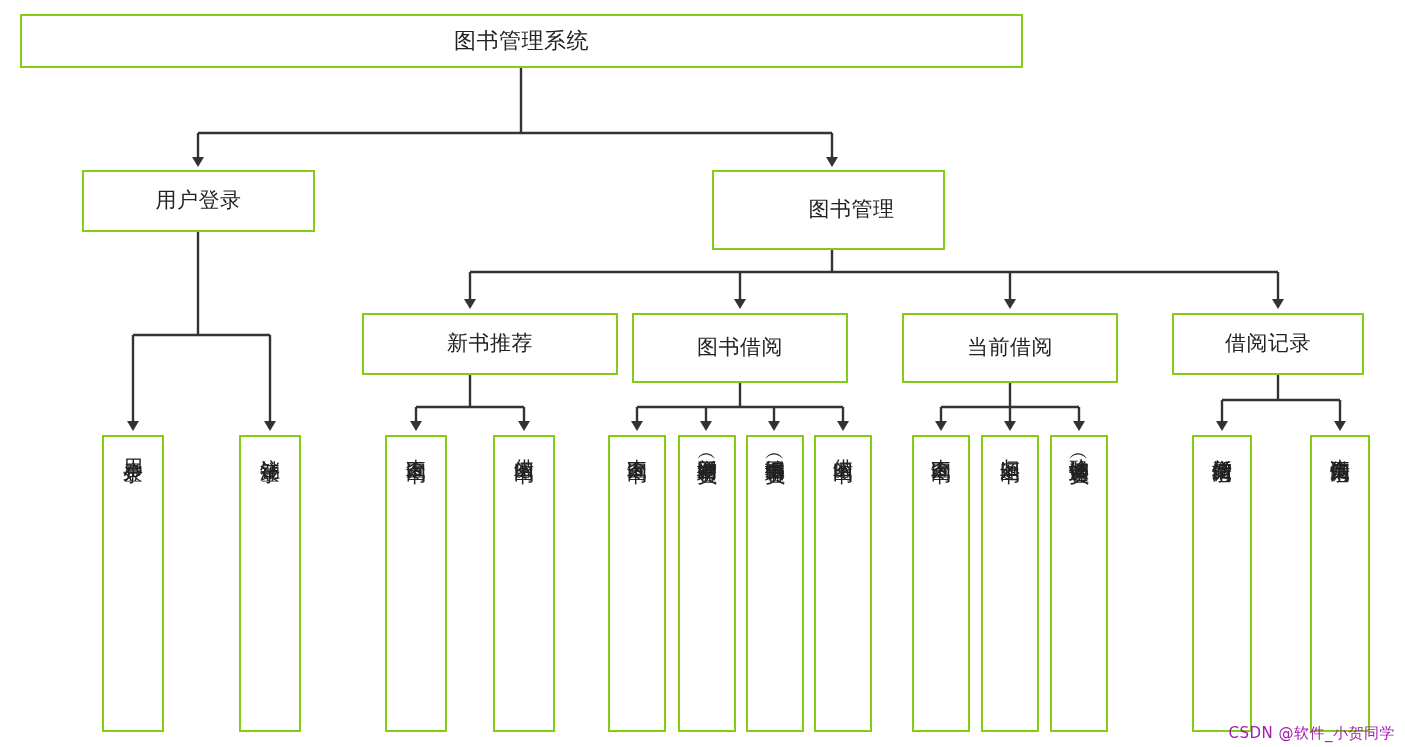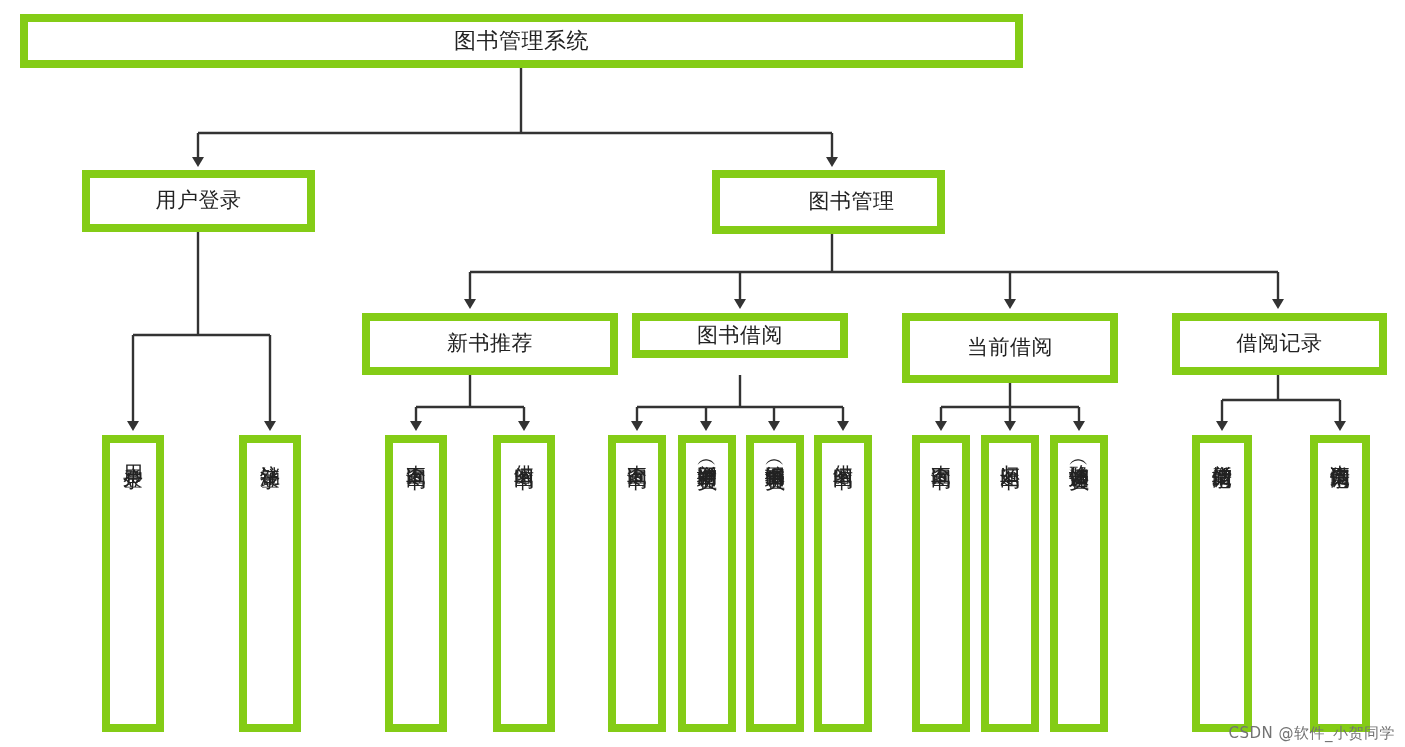--- a/index.html
+++ b/index.html
@@ -21,21 +21,21 @@
     position: absolute;
     left: 0;
     top: 0;
     width: 1405px;
     height: 747px;
     pointer-events: none;
   }
   .node {
     position: absolute;
     box-sizing: border-box;
-    border: 8px solid #84cc16;
+    border: 2px solid #84cc16;
     background: #ffffff;
     display: flex;
     align-items: center;
     justify-content: center;
     color: #222222;
   }
   .node.horiz .label {
     font-size: 21px;
     letter-spacing: 0.5px;
     line-height: 1.2;
@@ -59,21 +59,21 @@
     letter-spacing: 1px;
   }
   .node.root .label {
     font-size: 22px;
   }
   #watermark {
     position: absolute;
     right: 10px;
     bottom: 4px;
     font-size: 15px;
-    color: #737373;
+    color: #a21caf;
     white-space: nowrap;
     letter-spacing: 0.5px;
   }
 </style>
 </head>
 <body>
 
 <div id="canvas">
 
   <svg id="wires" viewBox="0 0 1405 747" xmlns="http://www.w3.org/2000/svg">
@@ -126,34 +126,34 @@
     </g>
   </svg>
 
   <div class="node horiz root" style="left:20px; top:14px; width:1003px; height:54px;">
     <span class="label">图书管理系统</span>
   </div>
 
   <div class="node horiz" style="left:82px; top:170px; width:233px; height:62px;">
     <span class="label">用户登录</span>
   </div>
-  <div class="node horiz" style="left:712px; top:170px; width:233px; height:64px;padding-left:46px;">
+  <div class="node horiz" style="left:712px; top:170px; width:233px; height:80px;padding-left:46px;">
     <span class="label">图书管理</span>
   </div>
 
   <div class="node horiz" style="left:362px; top:313px; width:256px; height:62px;">
     <span class="label">新书推荐</span>
   </div>
-  <div class="node horiz" style="left:632px; top:313px; width:216px; height:45px;">
+  <div class="node horiz" style="left:632px; top:313px; width:216px; height:70px;">
     <span class="label">图书借阅</span>
   </div>
   <div class="node horiz" style="left:902px; top:313px; width:216px; height:70px;">
     <span class="label">当前借阅</span>
   </div>
-  <div class="node horiz" style="left:1172px; top:313px; width:215px; height:62px;">
+  <div class="node horiz" style="left:1172px; top:313px; width:192px; height:62px;">
     <span class="label">借阅记录</span>
   </div>
 
   <div class="node vert" style="left:102px; top:435px; width:62px; height:297px;">
     <span class="label">用户登录</span>
   </div>
   <div class="node vert" style="left:239px; top:435px; width:62px; height:297px;">
     <span class="label">注销登录</span>
   </div>
 

